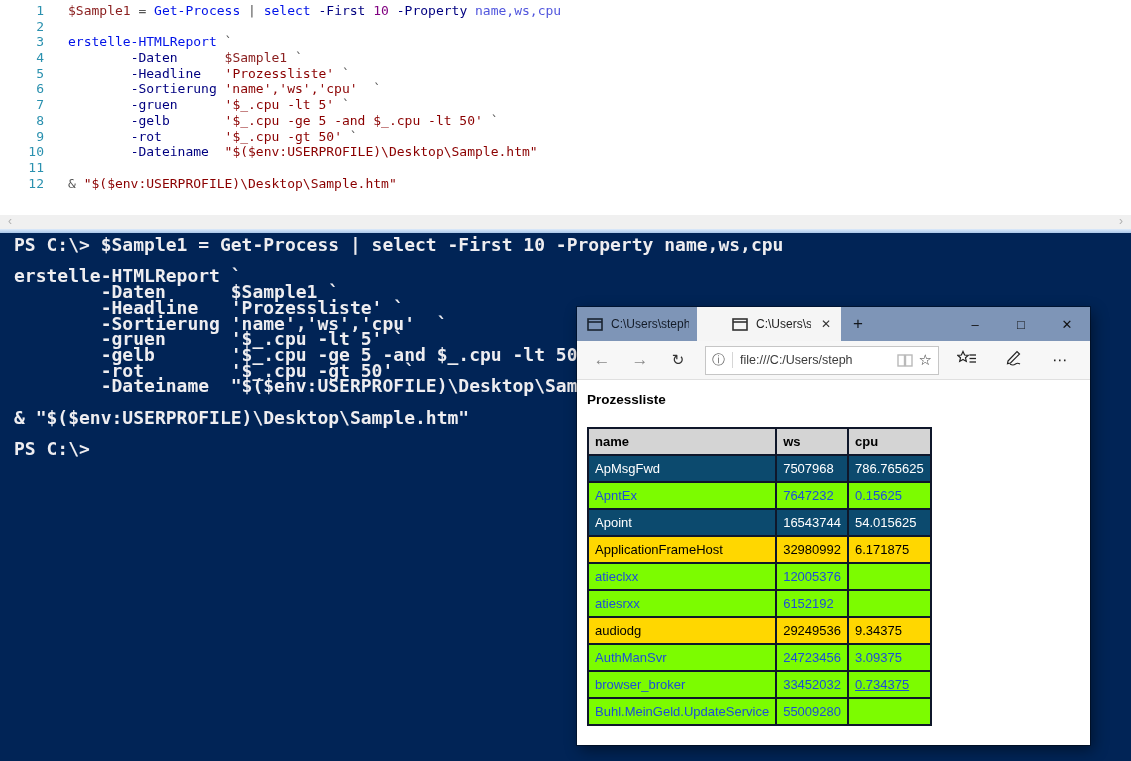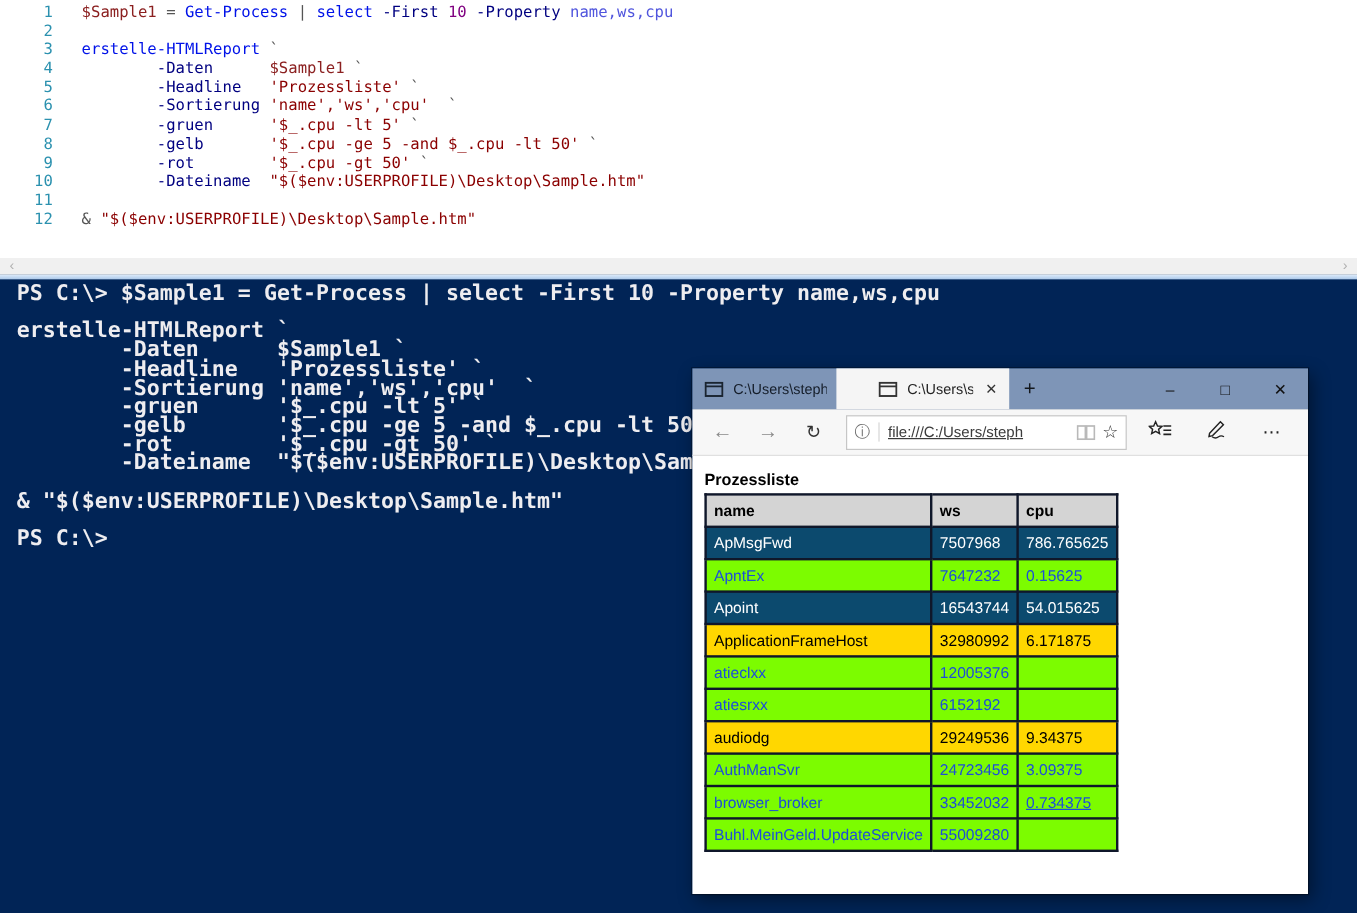--- a/index.html
+++ b/index.html
@@ -52,28 +52,28 @@
   .pageicon{flex:none;}
 
   .navbar{height:39px;background:#f7f7f7;border-bottom:1px solid #e0e0e0;display:flex;
           align-items:center;flex:none;box-sizing:border-box;padding:0 8px 0 6px;}
   .navbtn{width:38px;text-align:center;font-size:17px;color:#8a8a8a;flex:none;}
   .navbtn.refresh{color:#333;font-size:15px;}
   .addrbox{display:flex;align-items:center;background:#fff;border:1px solid #c6c6c6;
            height:29px;box-sizing:border-box;width:234px;margin-left:8px;flex:none;padding:0 6px;}
   .info-i{color:#6d6d6d;font-size:13px;flex:none;}
   .addr-div{width:1px;height:16px;background:#d6d6d6;margin:0 7px;flex:none;}
-  .addr-url{font-size:12.5px;color:#3b3b3b;flex:1;white-space:nowrap;overflow:hidden;text-decoration:underline;}
+  .addr-url{font-size:12.5px;color:#3b3b3b;flex:1;white-space:nowrap;overflow:hidden;}
   .addr-icon{flex:none;margin-left:6px;display:flex;align-items:center;}
   .star{font-size:15px;color:#333;}
   .rt-icons{flex:1;display:flex;align-items:center;justify-content:space-around;padding-left:4px;}
   .rt-icons .dots{font-size:15px;color:#222;letter-spacing:1px;}
 
   .content{flex:1;background:#ffffff;overflow:hidden;padding:12px 0 0 10px;box-sizing:border-box;}
-  .page-title{font-weight:bold;font-size:13.5px;color:#000;margin-bottom:4px;}
+  .page-title{font-weight:bold;font-size:13.5px;color:#000;margin-bottom:20px;}
   table.report{border-collapse:collapse;font-size:13px;}
   .report th,.report td{border:2px solid #0f172a;padding:4px 6px;height:17px;box-sizing:content-box;}
   .report th{background:#d4d4d4;text-align:left;font-weight:bold;color:#000;}
   .report .c-name{width:165px;} .report .c-ws{width:52px;} .report .c-cpu{width:63px;}
   tr.red td{background:#0c4a6e;color:#fff;}
   tr.green td{background:#7CFC00;color:#1d4ed8;}
   tr.yellow td{background:#FFD700;color:#000;}
   td.ul{text-decoration:underline;}
 </style>
 </head>

